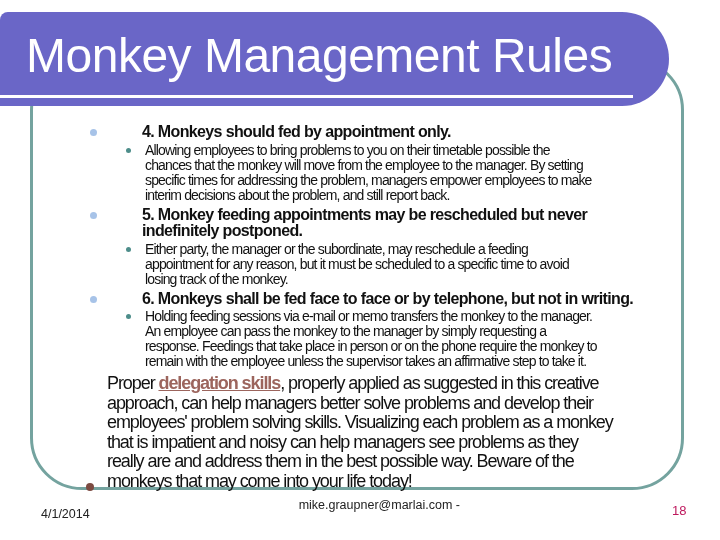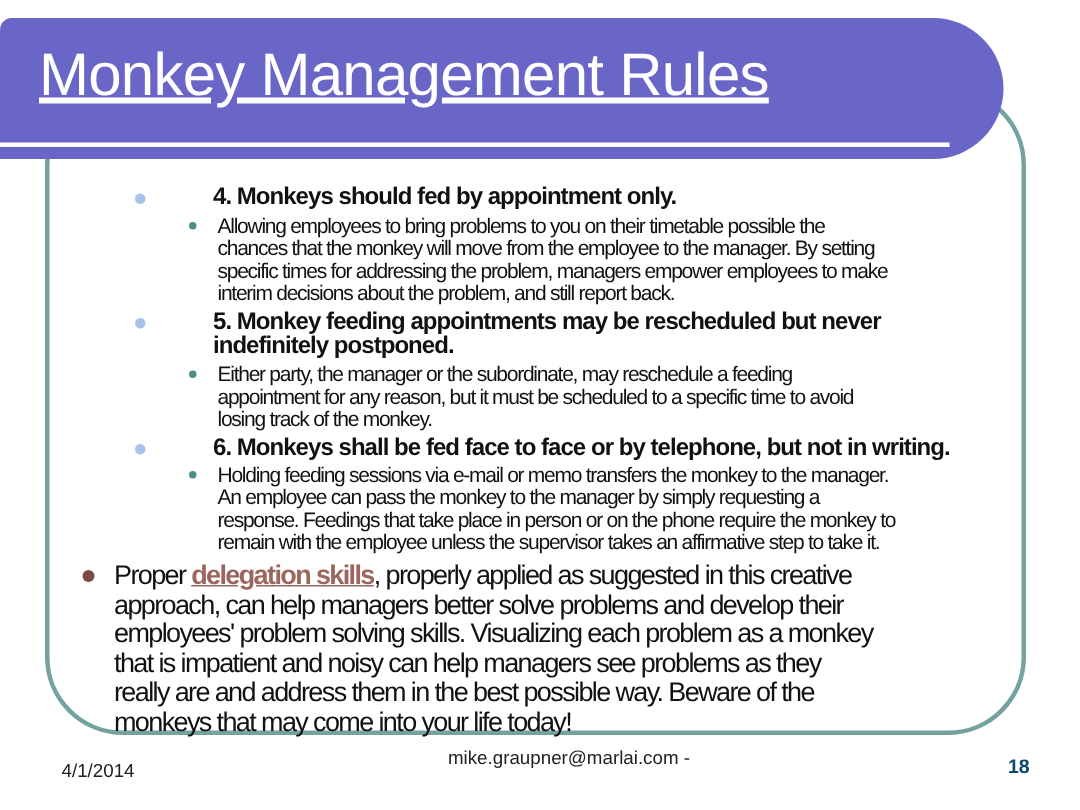--- a/index.html
+++ b/index.html
@@ -17,53 +17,53 @@
   .banner{
     position:absolute;left:0;top:12px;width:669px;height:94px;
     background:#6a66c7;border-radius:8px 48px 48px 0;z-index:2;
   }
   .banner-line{
     position:absolute;left:0;top:95px;width:633px;height:3px;
     background:#ffffff;z-index:3;
   }
   .title{
     position:absolute;left:26px;top:28px;z-index:3;color:#ffffff;
-    font-size:40px;font-weight:400;letter-spacing:-0.5px;white-space:nowrap;text-decoration:underline;
+    font-size:48px;font-weight:400;letter-spacing:-0.5px;white-space:nowrap;
   }
   
   .body{position:absolute;left:0;top:124px;width:700px;z-index:4;color:#111111;}
   .row{display:flex;align-items:flex-start;}
   .dot{border-radius:50%;flex:0 0 auto;}
   .dot-l1{width:7px;height:7px;background:#a7c3e8;margin:5px 15px 0 0;}
   .dot-l2{width:5px;height:5px;background:#4d8d8a;margin:5px 14px 0 0;}
   .dot-close{width:8px;height:8px;background:#7c4a41;margin:6px 13px 0 0;}
   .rule-head{padding-left:90px;margin-bottom:2px;gap:30px;}
   .rule-head-text{
     font-size:16px;line-height:16.5px;font-weight:bold;
     letter-spacing:-0.04em;white-space:pre-line;max-width:560px;
   }
   .rule-detail{padding-left:126px;margin-bottom:4px;}
   .rule-detail-text{
     font-size:14px;line-height:15px;letter-spacing:-0.06em;
     white-space:pre-line;max-width:545px;
   }
   .rule-6 .rule-detail{margin-bottom:5px;}
-  .closing{padding-left:55px;margin-top:2px;}
+  .closing{padding-left:86px;margin-top:2px;align-items:flex-end;}
   .closing-text{
     font-size:18px;line-height:19.5px;letter-spacing:-0.06em;
     white-space:pre-line;max-width:590px;
   }
   .link{color:#9c655d;font-weight:bold;text-decoration:underline;cursor:pointer;}
   
   .footer-date{position:absolute;left:41px;top:507px;font-size:12.5px;color:#222222;z-index:4;}
   .footer-contact{
     position:absolute;left:260px;top:498px;width:200px;text-align:right;
     font-size:12.5px;line-height:14px;color:#222222;z-index:4;
   }
-  .footer-page{position:absolute;left:672px;top:503px;font-size:13px;font-weight:bold;color:#0c4a6e;z-index:4;}
+  .footer-page{position:absolute;left:672px;top:503px;font-size:13px;font-weight:normal;color:#be185d;z-index:4;}
 </style>
 </head>
 <body>
 
 <div class="slide">
 
   <div class="frame"></div>
 
   <div class="banner"></div>
   <div class="banner-line"></div>

